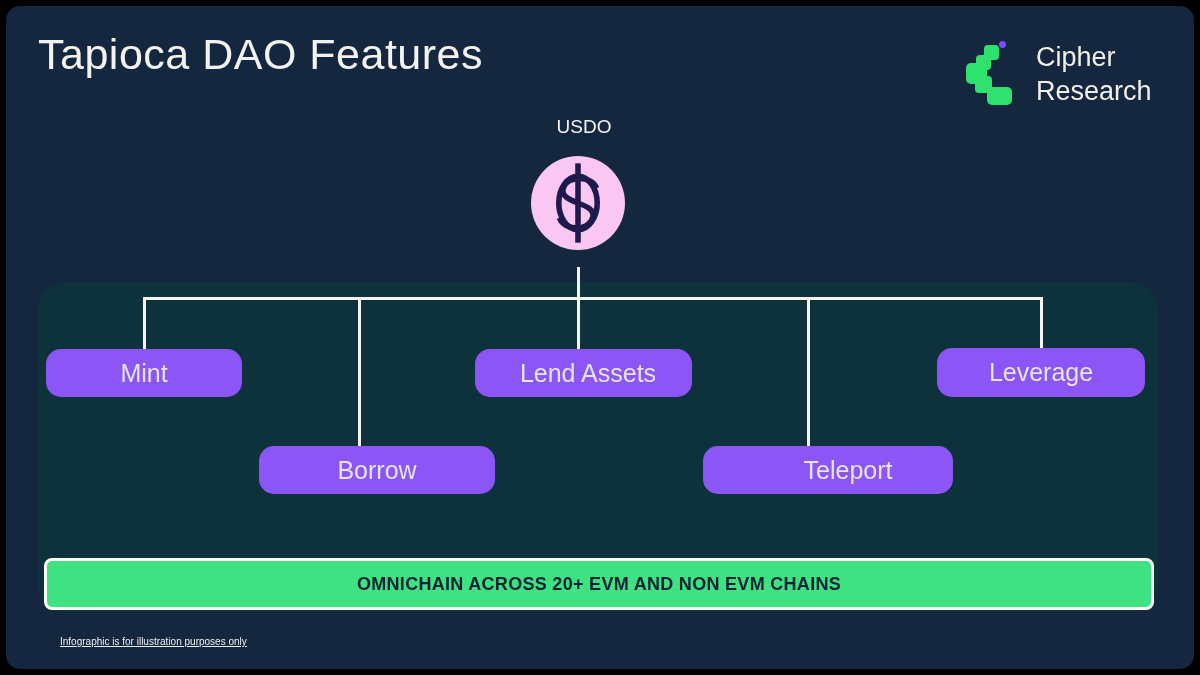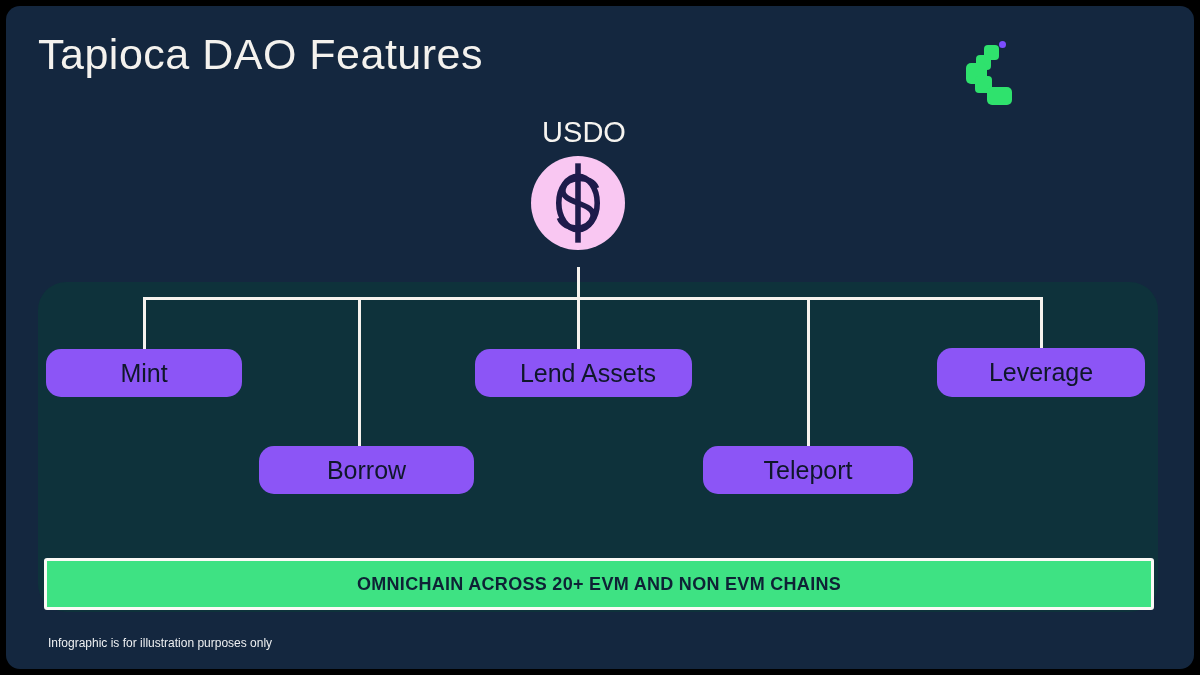--- a/index.html
+++ b/index.html
@@ -24,21 +24,21 @@
   .brand-logo{left:957px;top:30px;width:62px;height:78px;}
   .pixel{position:absolute;background:#2fe26d;}
   .pixel-dot{position:absolute;background:#7c4dff;border-radius:50%;}
   .brand-name{
     left:1030px;top:34px;color:#f2efe9;font-size:27px;line-height:34px;font-weight:400;
   }
 
   
   .token-label{
     left:478px;top:110px;width:200px;text-align:center;
-    color:#f6f4f0;font-size:29px;
+    color:#f6f4f0;font-size:19px;
   }
   .coin{
     left:525px;top:150px;width:94px;height:94px;border-radius:50%;
     background:#f9c7f2;display:flex;align-items:center;justify-content:center;
   }
 
   
   .tree-panel{
     left:32px;top:276px;width:1120px;height:330px;
     background:#0e323b;border-radius:28px;
@@ -46,49 +46,53 @@
 
   
   .vline,.hline{background:#f6f3ee;}
   .vline{width:3px;}
   .hline{height:3px;}
 
   
   .pill{
     background:#8c55f6;border-radius:15px;
     display:flex;align-items:center;justify-content:center;
-    color:#0f172a;font-size:25px;font-weight:400;
+    color:#e5e5e5;font-size:25px;font-weight:400;
   }
 
   
   .banner{
     left:38px;top:552px;width:1104px;height:46px;
-    background:#3ee283;border:3px solid #fbfaf6;border-radius:3px;
+    background:#3ee283;border:3px solid #fbfaf6;border-radius:8px;
     display:flex;align-items:center;justify-content:center;
     color:#0e2235;font-size:18px;font-weight:700;letter-spacing:0.3px;
   }
 
   .footnote{
-    left:42px;top:630px;color:#eef0f2;font-size:12px;font-weight:400;
+    left:54px;top:630px;color:#eef0f2;font-size:10px;font-weight:400;text-decoration:underline;
   }
 </style>
 </head>
 <body>
 
 <div class="canvas">
 
   <div class="abs page-title">Tapioca DAO Features</div>
 
   <div class="abs brand-logo">
     <div class="pixel-dot" style="left:36px;top:5px;width:7px;height:7px;"></div>
     <div class="pixel" style="left:21px;top:9px;width:15px;height:15px;border-radius:4px;"></div>
     <div class="pixel" style="left:13px;top:19px;width:15px;height:15px;border-radius:4px;"></div>
     <div class="pixel" style="left:3px;top:27px;width:21px;height:21px;border-radius:5px;"></div>
     <div class="pixel" style="left:12px;top:40px;width:17px;height:17px;border-radius:4px;"></div>
     <div class="pixel" style="left:24px;top:51px;width:25px;height:18px;border-radius:5px;"></div>
+  </div>
+  <div class="abs brand-name">
+    <div>Cipher</div>
+    <div>Research</div>
   </div>
 
   <div class="abs token-label">USDO</div>
   <div class="abs coin">
     <svg width="62" height="82" viewBox="0 0 100 132">
       <g stroke="#1e1b4b" stroke-width="9" fill="none" stroke-linecap="butt">
         <line x1="50" y1="2" x2="50" y2="130"></line>
         <ellipse cx="50" cy="66" rx="31" ry="43"></ellipse>
         <path d="M 80,42 C 72,20 30,22 26,43 C 20,68 80,64 74,89 C 68,112 28,112 20,90"></path>
       </g>
@@ -98,22 +102,22 @@
   <div class="abs tree-panel"></div>
 
   <div class="abs vline" style="left:571px;top:261px;height:88px;"></div>
   <div class="abs hline" style="left:137px;top:291px;width:900px;"></div>
   <div class="abs vline" style="left:137px;top:293px;height:50px;"></div>
   <div class="abs vline" style="left:352px;top:293px;height:147px;"></div>
   <div class="abs vline" style="left:801px;top:293px;height:147px;"></div>
   <div class="abs vline" style="left:1034px;top:293px;height:49px;"></div>
 
   <div class="abs pill" style="left:40px;top:343px;width:196px;height:48px;">Mint</div>
-  <div class="abs pill" style="left:253px;top:440px;width:215px;height:48px;">Borrow</div>
+  <div class="abs pill" style="left:253px;top:440px;width:236px;height:48px;">Borrow</div>
   <div class="abs pill" style="left:469px;top:343px;width:208px;height:48px;padding-left:9px;">Lend Assets</div>
-  <div class="abs pill" style="left:697px;top:440px;width:210px;height:48px;">Teleport</div>
+  <div class="abs pill" style="left:697px;top:440px;width:210px;height:48px;padding-left:40px;">Teleport</div>
   <div class="abs pill" style="left:931px;top:342px;width:208px;height:49px;">Leverage</div>
 
   <div class="abs banner">OMNICHAIN ACROSS 20+ EVM AND NON EVM CHAINS</div>
 
   <div class="abs footnote">Infographic is for illustration purposes only</div>
 
 </div>
 
 </body></html>

